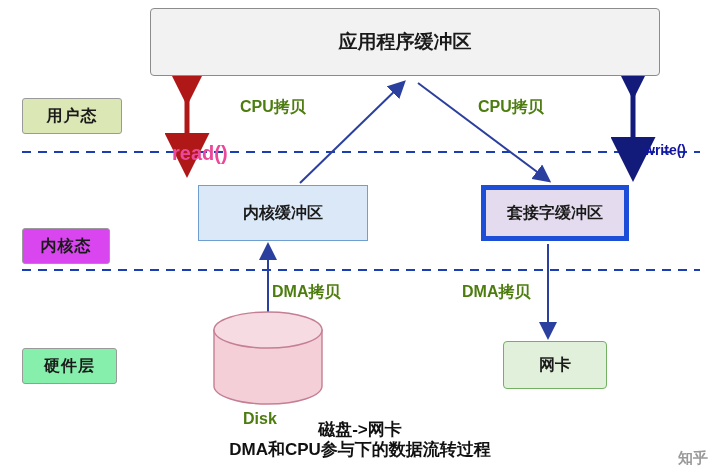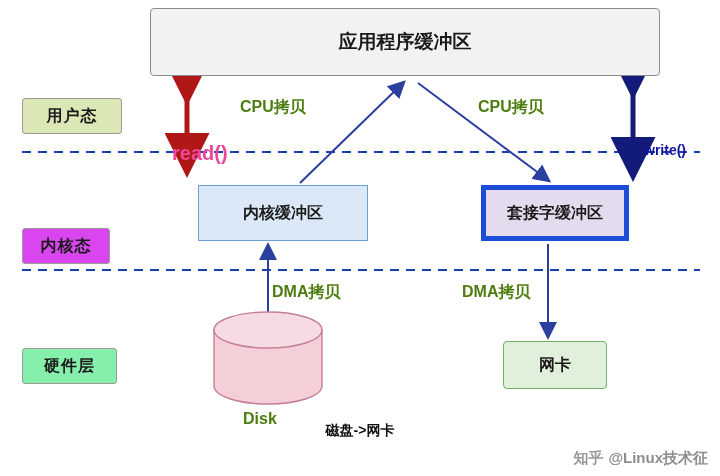--- a/index.html
+++ b/index.html
@@ -60,21 +60,21 @@
   .lbl-cpu1   { left:240px; top:97px;  font-size:16px; }
   .lbl-cpu2   { left:478px; top:97px;  font-size:16px; }
   .lbl-read   { left:172px; top:142px; font-size:20px; color:#ec4899; }
   .lbl-write  { left:644px; top:142px; font-size:14px; color:#1414a0; }
   .lbl-dma1   { left:272px; top:282px; font-size:16px; }
   .lbl-dma2   { left:462px; top:282px; font-size:16px; }
   .lbl-disk   { left:243px; top:374px; font-size:16px;margin-top:36px; }
 
   .caption {
     position:absolute; left:0; top:420px; width:720px;
-    text-align:center; font-weight:bold; font-size:14px; color:#111;
+    text-align:center; font-weight:bold; font-size:17px; color:#111;
     line-height:20px;
   }
   .caption span { display:block; }
 
   .watermark {
     position:absolute; right:12px; bottom:8px;
     font-size:15px; color:#8d8d8d; font-weight:bold;
     display:flex; align-items:center; gap:5px;
   }
   .wm-logo { color:#9a9a9a; font-size:15px; font-weight:bold;margin-left:21px; }
@@ -130,20 +130,20 @@
   <div class="lbl lbl-disk">Disk</div>
   <div class="lbl lbl-cpu1">CPU拷贝</div>
   <div class="lbl lbl-cpu2">CPU拷贝</div>
   <div class="lbl lbl-read">read()</div>
   <div class="lbl lbl-write">write()</div>
   <div class="lbl lbl-dma1">DMA拷贝</div>
   <div class="lbl lbl-dma2">DMA拷贝</div>
 
   <div class="caption">
     <span>磁盘-&gt;网卡</span>
+    <span>DMA和CPU参与下的数据流转过程</span>
   </div>
 
   <div class="watermark">
     <span class="wm-logo">知乎</span>
-    <span>@Linux技术征</span>
   </div>
 
 </div>
 
 </body></html>

